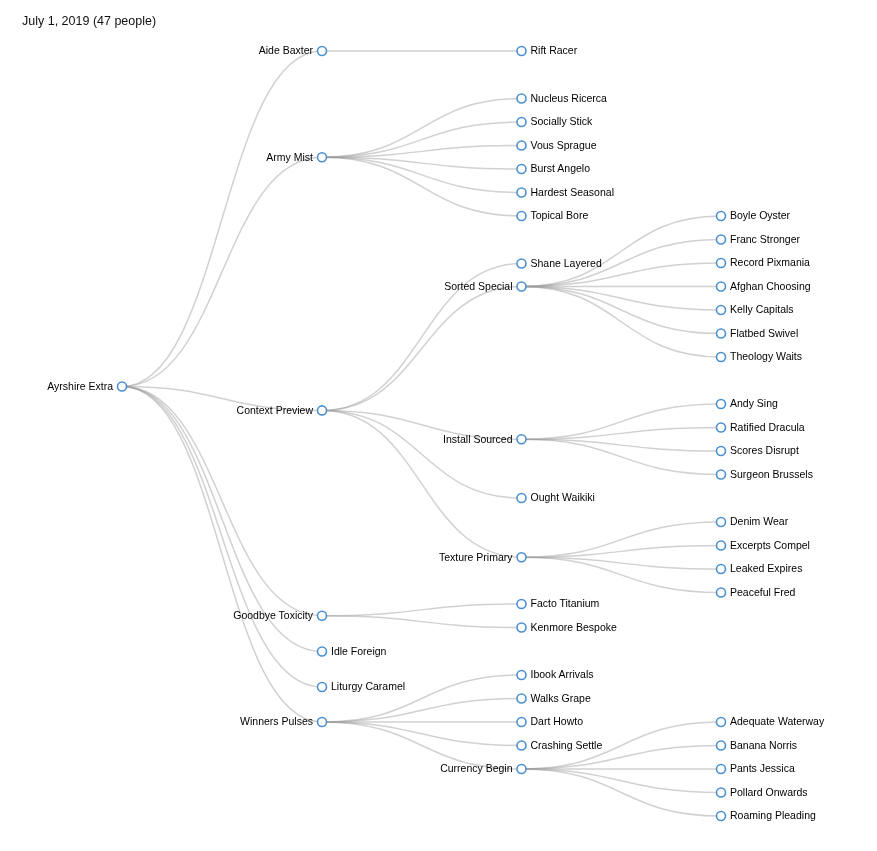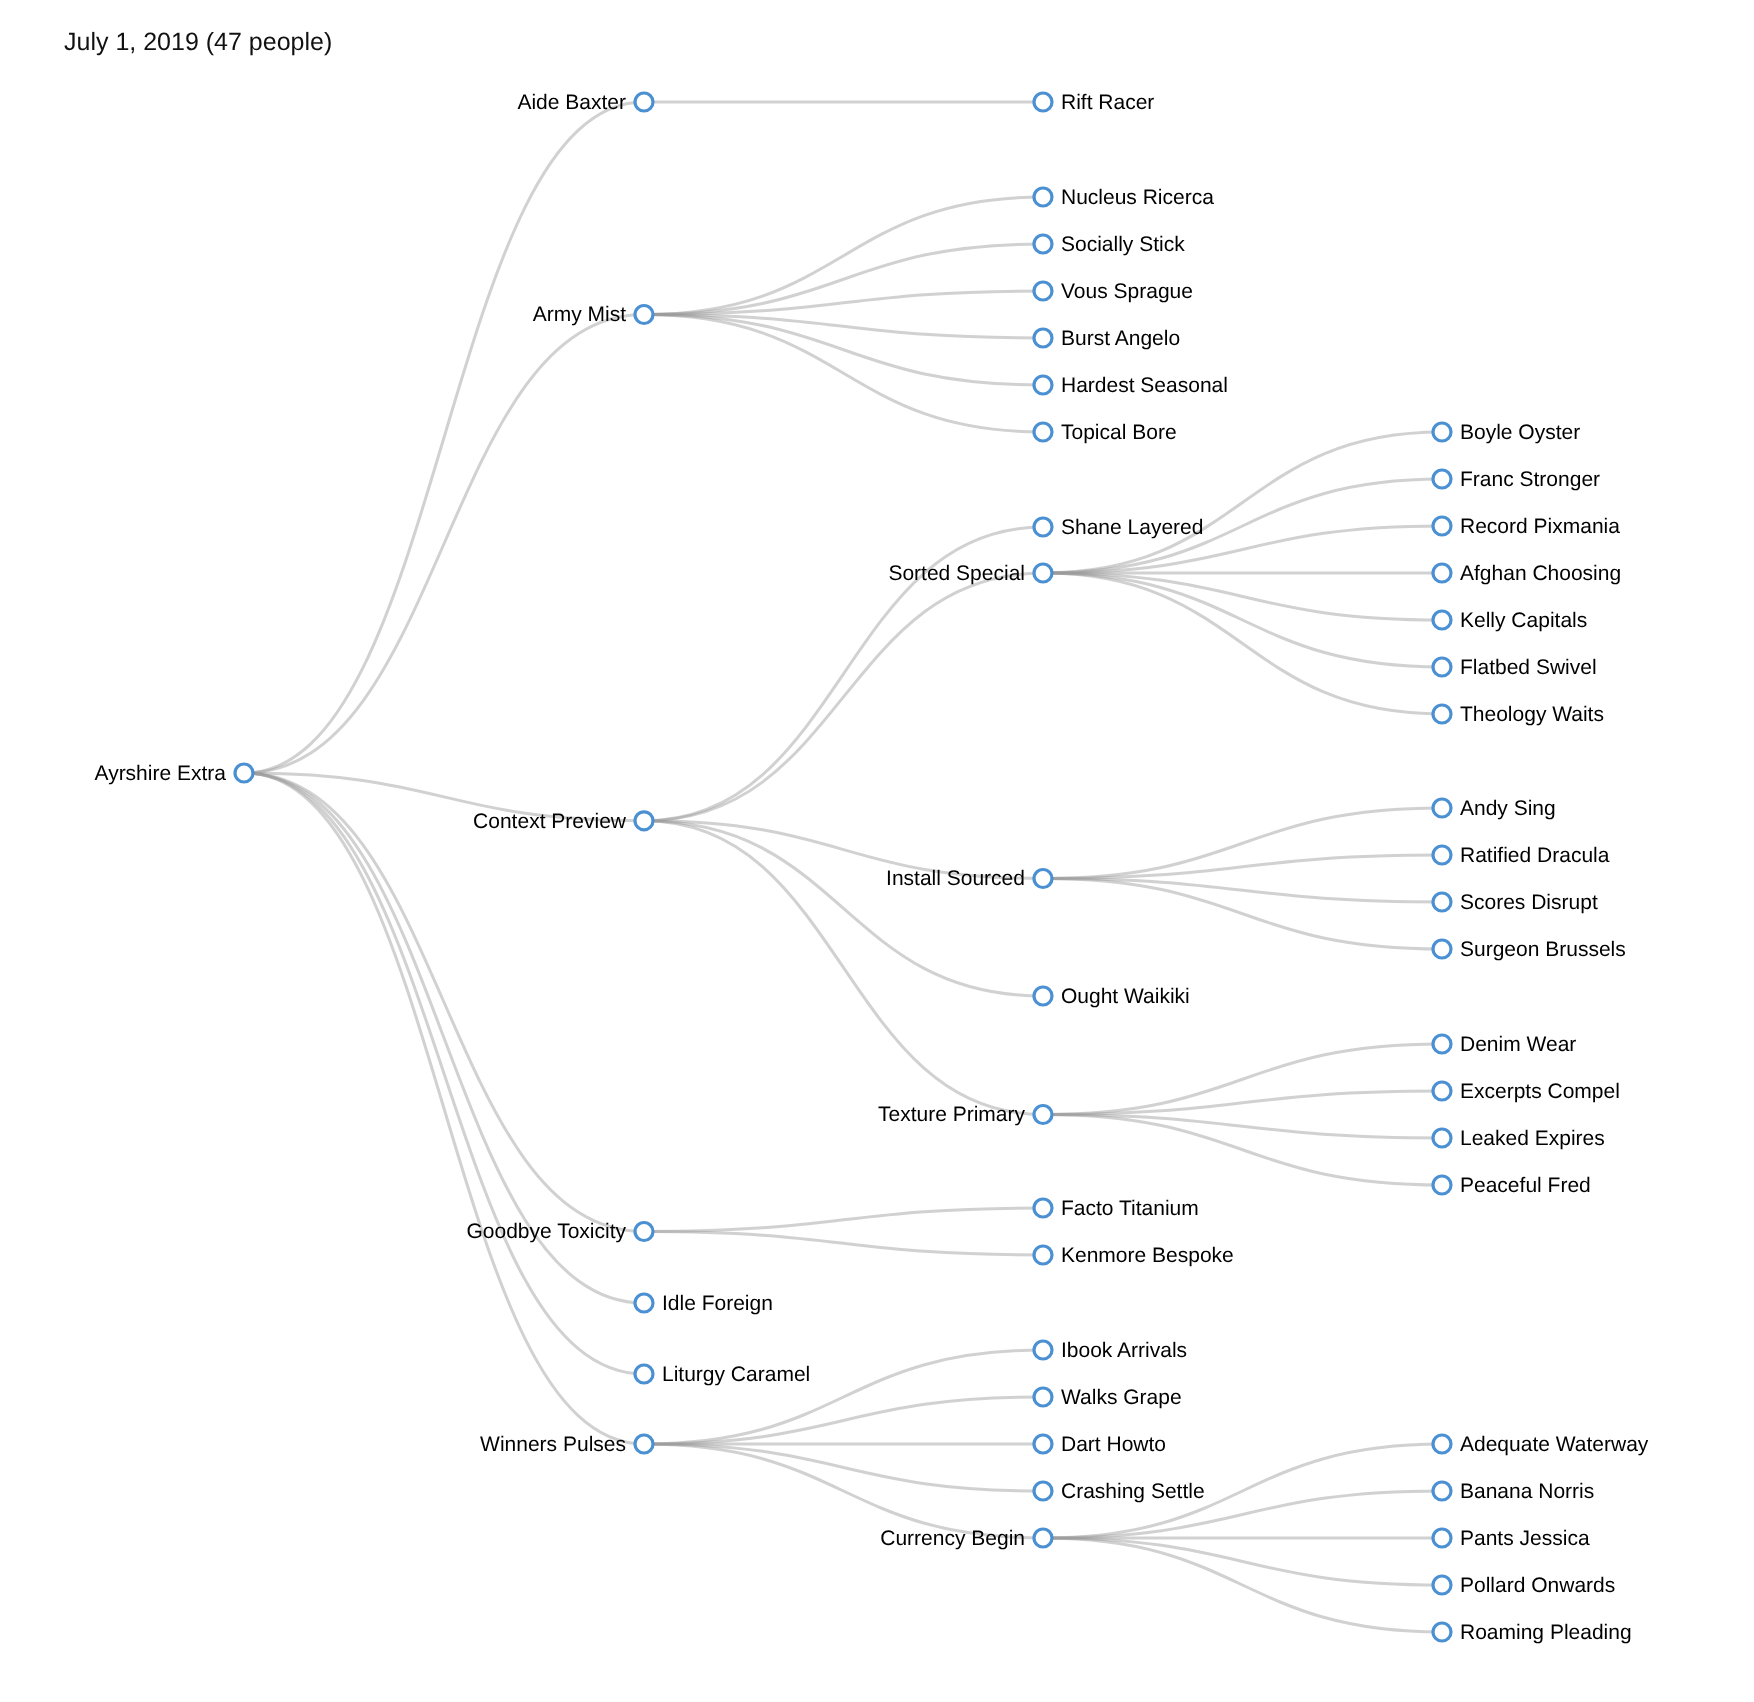--- a/index.html
+++ b/index.html
@@ -1,19 +1,19 @@
 <!DOCTYPE html>
 <html><head>
 <meta charset="utf-8">
 <style>
   html, body { margin: 0; padding: 0; background: #ffffff; }
   body { font-family: "Liberation Sans", "DejaVu Sans", sans-serif; }
   .stage { position: relative; width: 877px; height: 851px; background: #ffffff; overflow: hidden; }
   .chart-title {
-    position: absolute; left: 32px; top: 14px;
+    position: absolute; left: 22px; top: 14px;
     font-size: 12.5px; color: #111111; white-space: nowrap;
   }
   svg.tree { position: absolute; left: 0; top: 0; }
   svg.tree text {
     font-family: "Liberation Sans", "DejaVu Sans", sans-serif;
     paint-order: stroke;
   }
 </style>
 </head>
 <body>

